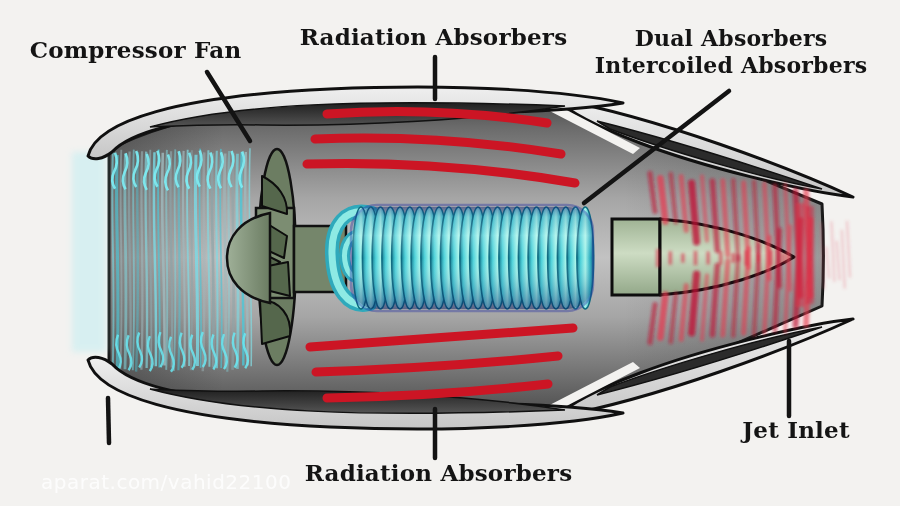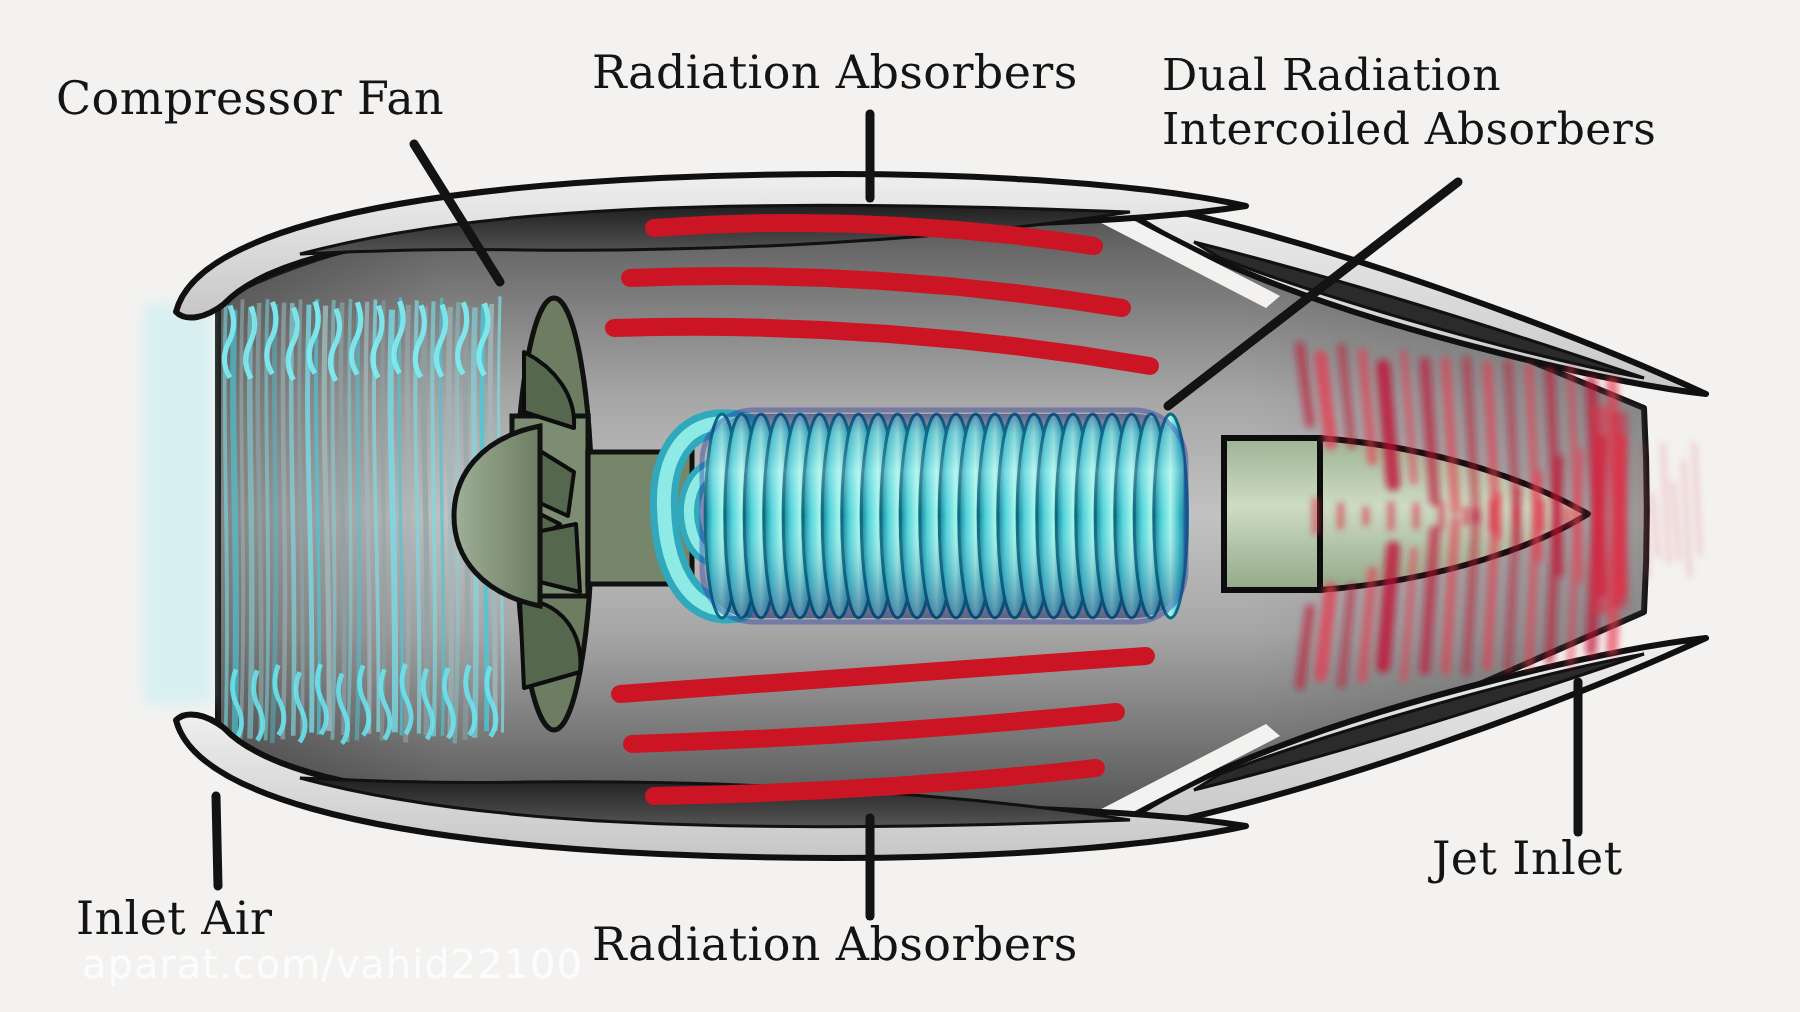--- a/index.html
+++ b/index.html
@@ -5,23 +5,24 @@
   html,body{margin:0;padding:0;}
   body{
     width:900px;height:506px;overflow:hidden;
     background:var(--background,#f3f2f0);
     font-family:"DejaVu Serif","Liberation Serif",serif;
   }
   .stage{position:relative;width:900px;height:506px;}
   svg{position:absolute;left:0;top:0;}
   .label{
     position:absolute;
-    font-weight:400;
+    font-weight:700;
     font-size:23px;
     color:var(--label-text,#141414);
+    text-align:center;
     line-height:26px;
     letter-spacing:0.2px;
     white-space:nowrap;
   }
   .lbl-cfan{left:28px;top:37px;width:215px;}
   .lbl-rad-top{left:296px;top:24px;width:275px;}
   .lbl-reactors{left:581px;top:25px;width:300px;font-size:22px;line-height:27px;white-space:normal;}
   .lbl-inlet{left:38px;top:447px;width:140px;}
   .lbl-rad-bot{left:296px;top:460px;width:285px;}
   .lbl-jet{left:716px;top:417px;width:160px;}
@@ -300,21 +301,20 @@
       <line x1="729" y1="91" x2="584" y2="203"></line>
       <line x1="108" y1="398" x2="109" y2="443"></line>
       <line x1="435" y1="409" x2="435" y2="458"></line>
       <line x1="789" y1="341" x2="789" y2="416"></line>
     </g>
   </svg>
 
   <div class="label lbl-cfan">Compressor Fan</div>
   <div class="label lbl-rad-top">Radiation Absorbers</div>
   <div class="label lbl-reactors">
-    <span>Dual Radiation</span><br>
+    <span>Dual Absorbers</span><br>
     <span>Intercoiled Absorbers</span>
   </div>
-  <div class="label lbl-inlet">Inlet Air</div>
   <div class="label lbl-rad-bot">Radiation Absorbers</div>
   <div class="label lbl-jet">Jet Inlet</div>
 
   <div class="watermark">aparat.com/vahid22100</div>
 </div>
 
 </body></html>

